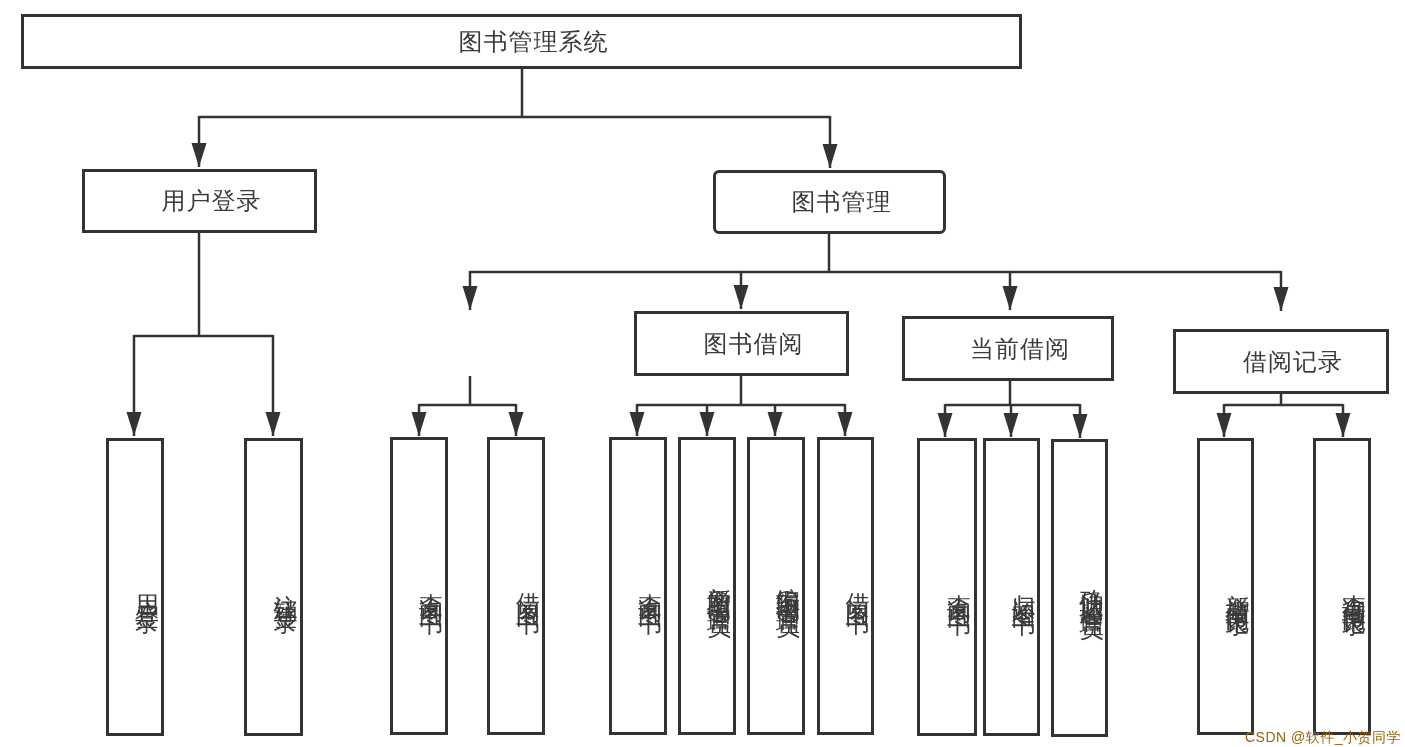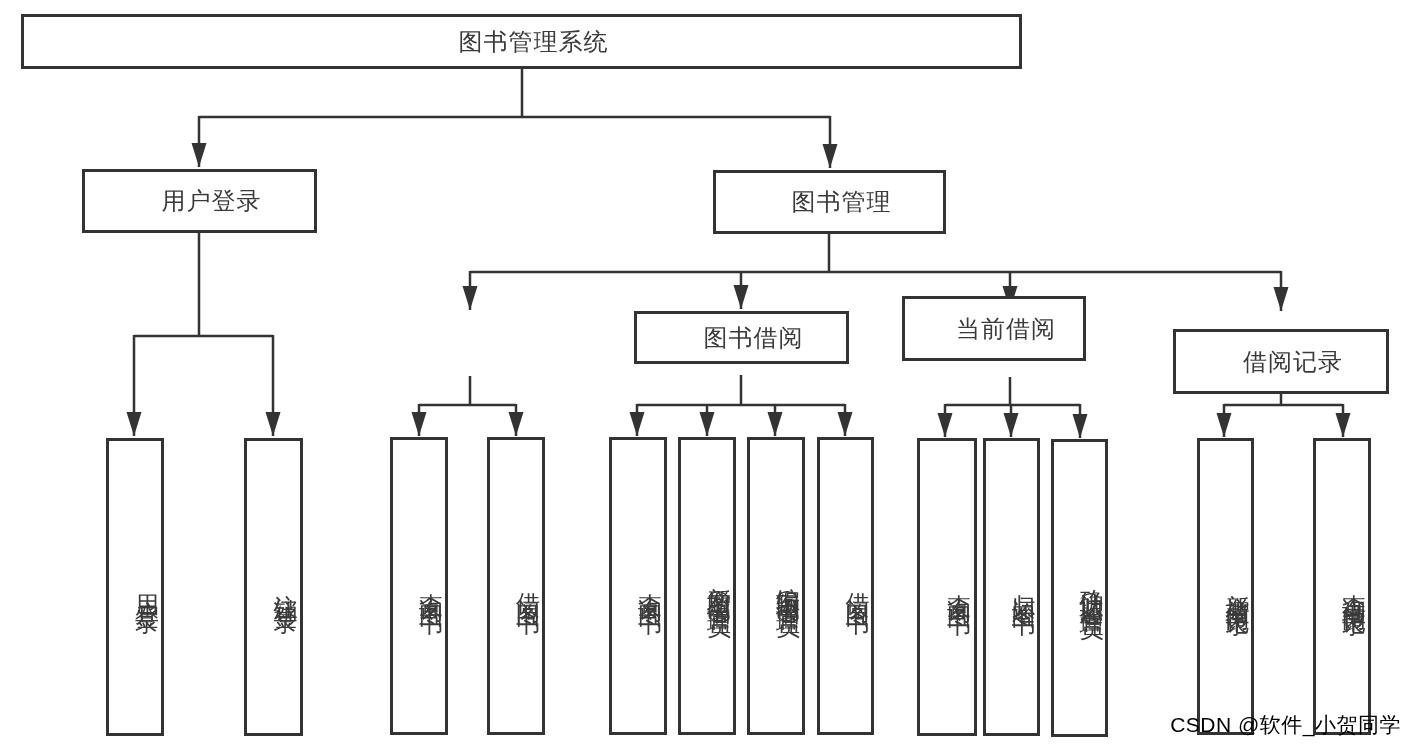--- a/index.html
+++ b/index.html
@@ -31,23 +31,23 @@
     writing-mode: vertical-rl;
     text-orientation: mixed;
     letter-spacing: 6px;
     line-height: 1;
     white-space: nowrap;
   }
   .vbox.long .vtext { letter-spacing: 4px; }
   .watermark {
     position: absolute;
     right: 4px;
-    bottom: 8px;
-    font-size: 21px;
-    color: #000000;
+    bottom: 0;
+    font-size: 14px;
+    color: #a16207;
     letter-spacing: 0.5px;
     z-index: 5;
     white-space: nowrap;
   }
 </style>
 </head>
 <body>
 
 <div id="stage">
 
@@ -115,28 +115,28 @@
     </g>
   </svg>
 
   <div class="box hbox" style="left:21px; top:14px; width:1001px; height:55px;">
     <span>图书管理系统</span>
   </div>
 
   <div class="box hbox" style="left:82px; top:169px; width:235px; height:64px;">
     <span>用户登录</span>
   </div>
-  <div class="box hbox" style="left:713px; top:170px; width:233px; height:64px;">
+  <div class="box hbox" style="left:713px; top:170px; width:233px; height:64px;border-radius:6px;">
     <span>图书管理</span>
   </div>
 
-  <div class="box hbox" style="left:634px; top:311px; width:215px; height:53px;">
+  <div class="box hbox" style="left:634px; top:311px; width:215px; height:65px;">
     <span>图书借阅</span>
   </div>
-  <div class="box hbox" style="left:902px; top:296px; width:184px; height:65px;">
+  <div class="box hbox" style="left:902px; top:316px; width:212px; height:65px;">
     <span>当前借阅</span>
   </div>
   <div class="box hbox" style="left:1173px; top:313px; width:216px; height:65px;margin-top:16px;">
     <span>借阅记录</span>
   </div>
 
   <div class="box vbox" style="left:106px; top:438px; width:58px; height:298px;">
     <span class="vtext">用户登录</span>
   </div>
   <div class="box vbox" style="left:244px; top:438px; width:59px; height:298px;">

